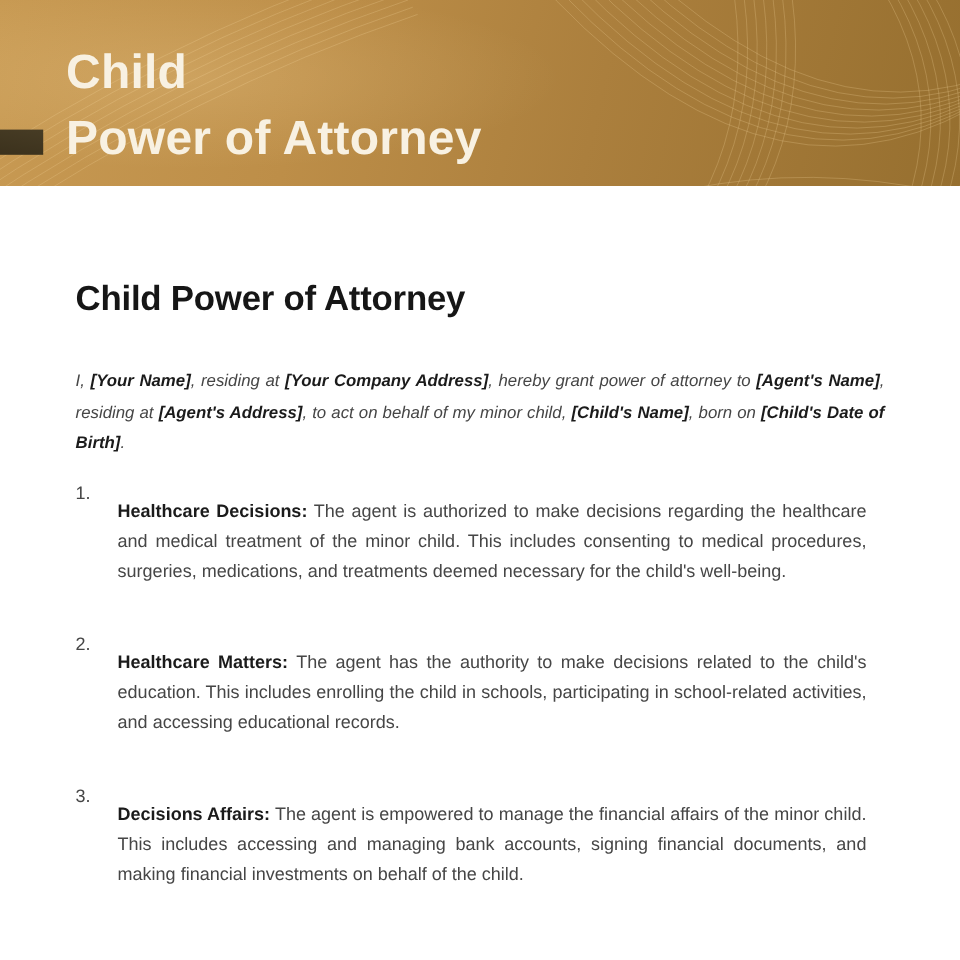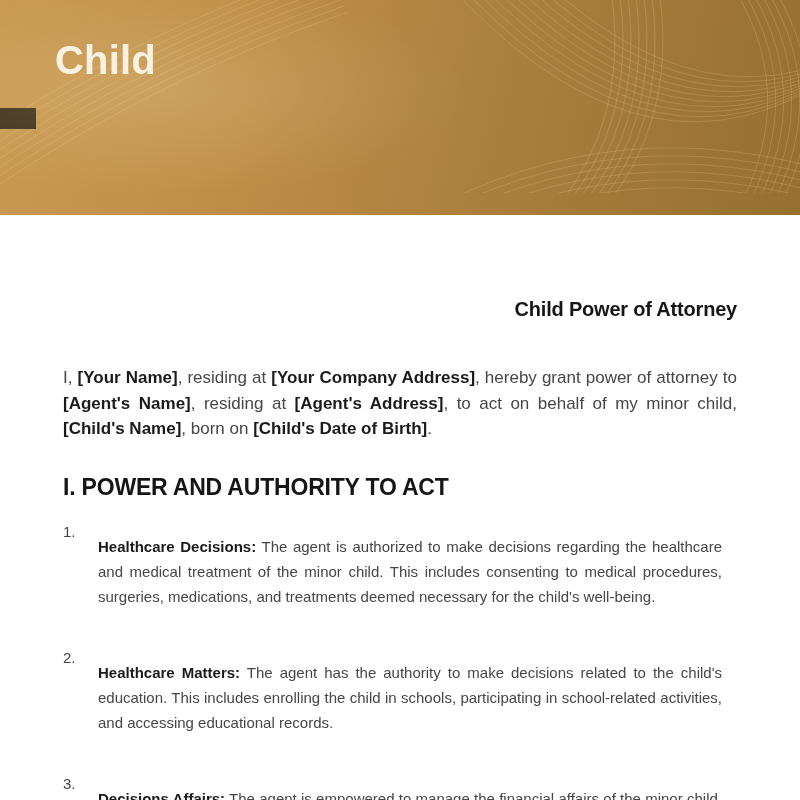--- a/index.html
+++ b/index.html
@@ -7,21 +7,21 @@
     margin: 0; padding: 0;
     width: 800px; height: 800px;
     background: #ffffff;
     font-family: "Liberation Sans", sans-serif;
     overflow: hidden;
   }
 
   
   .banner {
     position: relative;
-    width: 800px; height: 215px;
+    width: 800px; height: 155px;
     background: linear-gradient(103deg, #c89a53 0%, #bd8e48 32%, #ab7f3d 62%, #966f2f 100%);
     overflow: hidden;
   }
   .banner::after {
     content: "";
     position: absolute; inset: 0;
     background: radial-gradient(ellipse 55% 70% at 20% 42%, rgba(255,226,170,0.20), rgba(255,226,170,0) 70%);
     pointer-events: none;
   }
   .waves { position: absolute; inset: 0; display: block; }
@@ -39,33 +39,34 @@
     font-weight: bold;
     line-height: 55px;
     letter-spacing: 0.2px;
     z-index: 2;
   }
 
   
   .doc { padding: 0 63px; color: #454545; }
   .doc-title {
     margin: 79px 0 0 0;
-    text-align: right;
-    font-size: 20px;
+    text-align: left;
+    font-size: 29px;
     line-height: 30px;
     font-weight: bold;
     color: #161616;
     letter-spacing: -0.2px;
   }
   .intro {
     margin: 41px 0 6px 0;
-    font-size: 17px;
+    font-size: 14px;
     line-height: 25.5px;
     text-align: justify;
     color: #464646;
+    font-style: italic;
   }
   .intro b, .item-text b { color: #1b1b1b; }
   .section-heading {
     margin: 30px 0 0 0;
     font-size: 23px;
     line-height: 30px;
     font-weight: bold;
     color: #161616;
     letter-spacing: -0.2px;
   }
@@ -139,30 +140,30 @@
       <use href="#w5" transform="translate(-24,0)"></use>
         <use href="#w5" transform="translate(-32,0)"></use>
       <use href="#w5" transform="translate(-40,0)"></use>
     </g>
   </svg>
 
   <div class="accent-bar"></div>
 
   <div class="banner-title">
     <div>Child</div>
+    <div>Power of Attorney</div>
   </div>
 </header>
 
 <main class="doc">
 
   <h1 class="doc-title">Child Power of Attorney</h1>
 
   <p class="intro"><span>I, </span><b>[Your Name]</b><span>, residing at </span><b>[Your Company Address]</b><span>, hereby grant power of attorney to </span><b>[Agent's Name]</b><span>, residing at </span><b>[Agent's Address]</b><span>, to act on behalf of my minor child, </span><b>[Child's Name]</b><span>, born on </span><b>[Child's Date of Birth]</b><span>.</span></p>
 
-  <h2 class="section-heading">I. POWER AND AUTHORITY TO ACT</h2>
 
   <div class="authority-list">
 
     <div class="list-item">
       <span class="num">1.</span>
       <p class="item-text">
         <b>Healthcare Decisions:</b>
         <span>The agent is authorized to make decisions regarding the healthcare and medical treatment of the minor child. This includes consenting to medical procedures, surgeries, medications, and treatments deemed necessary for the child's well-being.</span>
       </p>
     </div>

